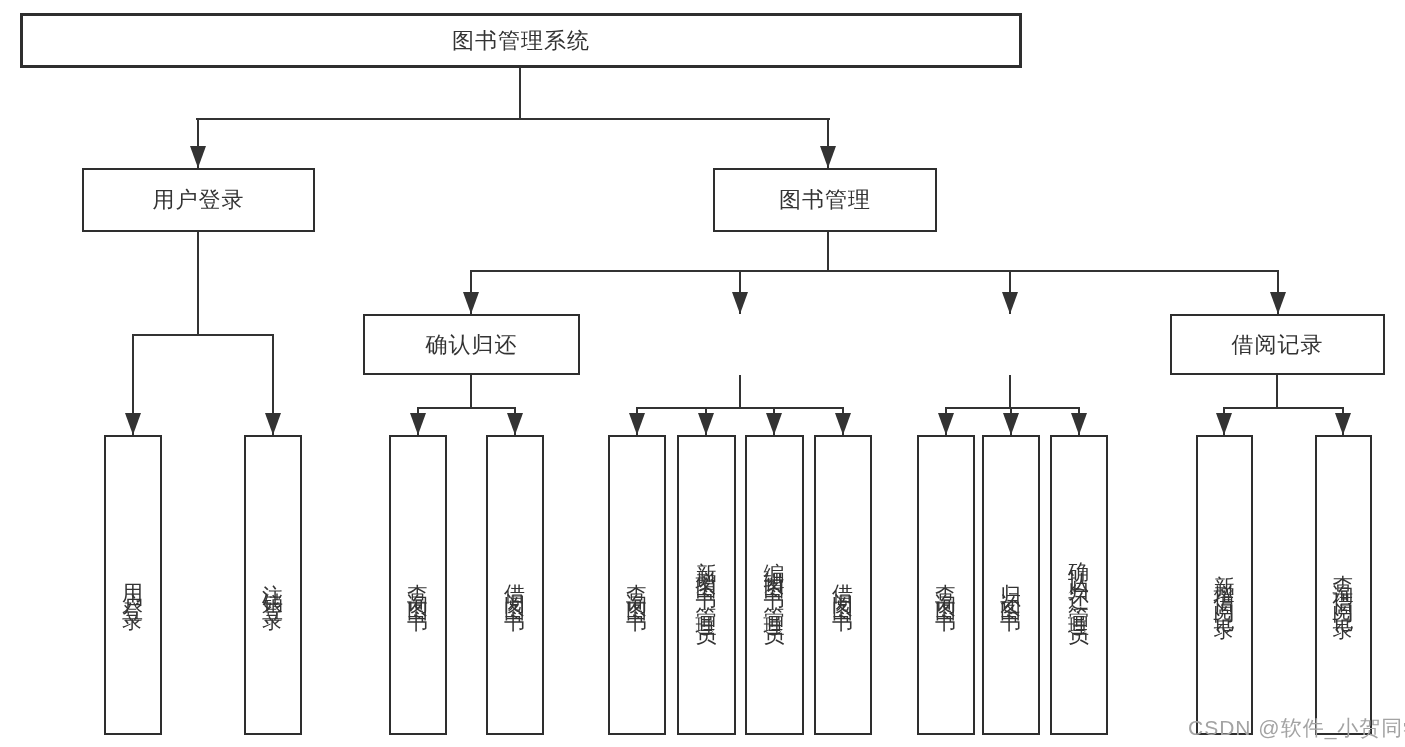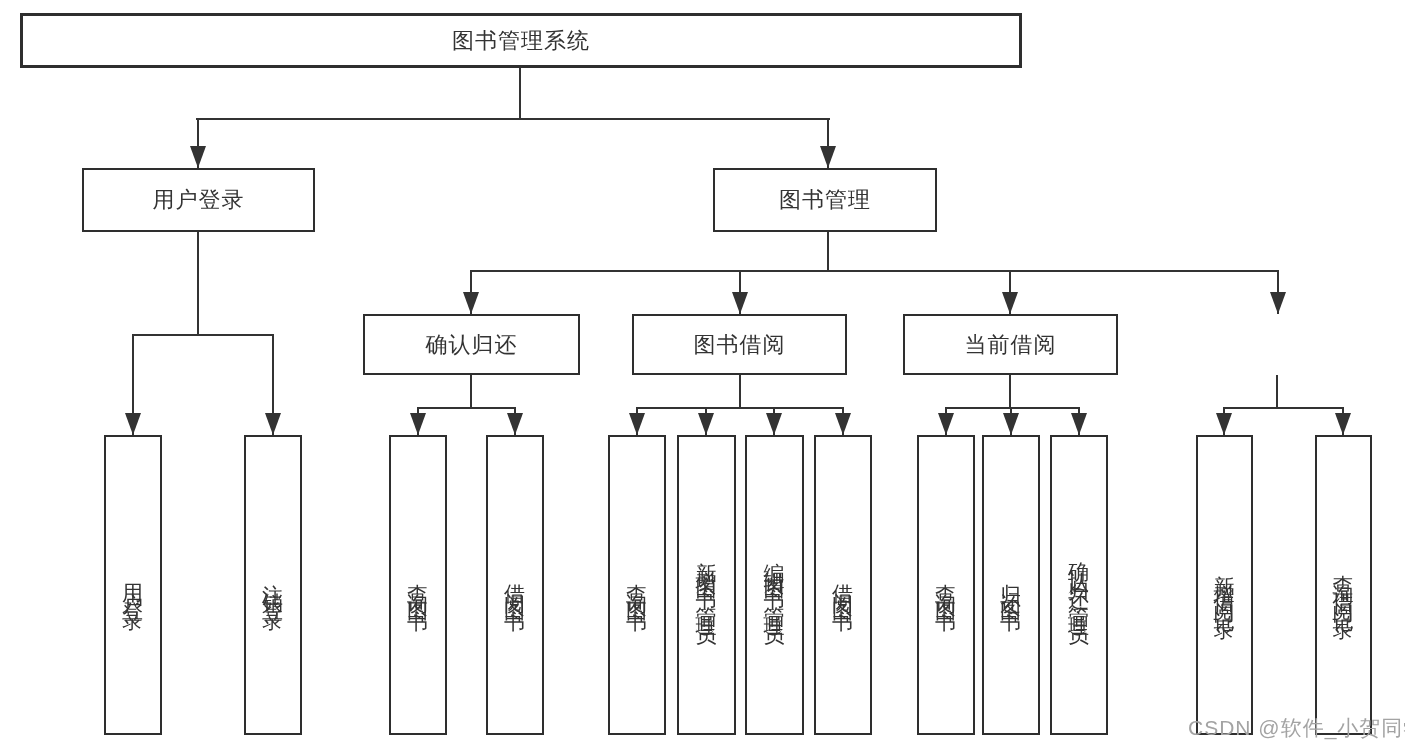--- a/index.html
+++ b/index.html
@@ -33,22 +33,21 @@
 <body>
 
 <div id="canvas">
 
   <div class="box hbox root" style="left:20px;top:13px;width:1002px;height:55px">图书管理系统</div>
 
   <div class="box hbox" style="left:82px;top:168px;width:233px;height:64px">用户登录</div>
   <div class="box hbox" style="left:713px;top:168px;width:224px;height:64px">图书管理</div>
 
   <div class="box hbox" style="left:363px;top:314px;width:217px;height:61px">确认归还</div>
-  <div class="box hbox" style="left:632px;top:314px;width:215px;height:61px">图书借阅</div>
-  <div class="box hbox" style="left:903px;top:314px;width:215px;height:61px">当前借阅</div>
+  <div class="box hbox" style="left:1170px;top:314px;width:215px;height:61px">借阅记录</div>
 
   <div class="box vbox" style="left:104px">用户登录</div>
   <div class="box vbox" style="left:244px">注销登录</div>
 
   <div class="box vbox" style="left:389px">查询图书</div>
   <div class="box vbox" style="left:486px">借阅图书</div>
 
   <div class="box vbox" style="left:608px">查询图书</div>
   <div class="box vbox" style="left:677px;width:59px">新增图书（管理员）</div>
   <div class="box vbox" style="left:745px;width:59px">编辑图书（管理员）</div>

